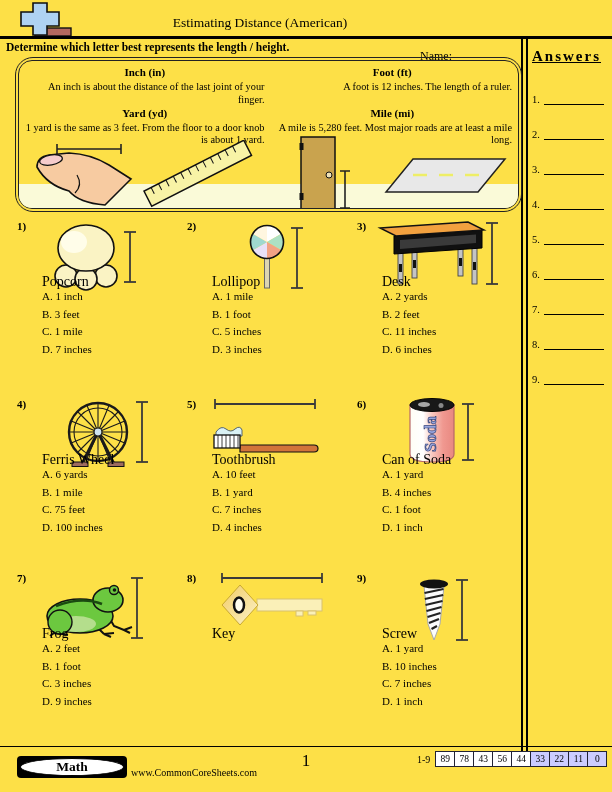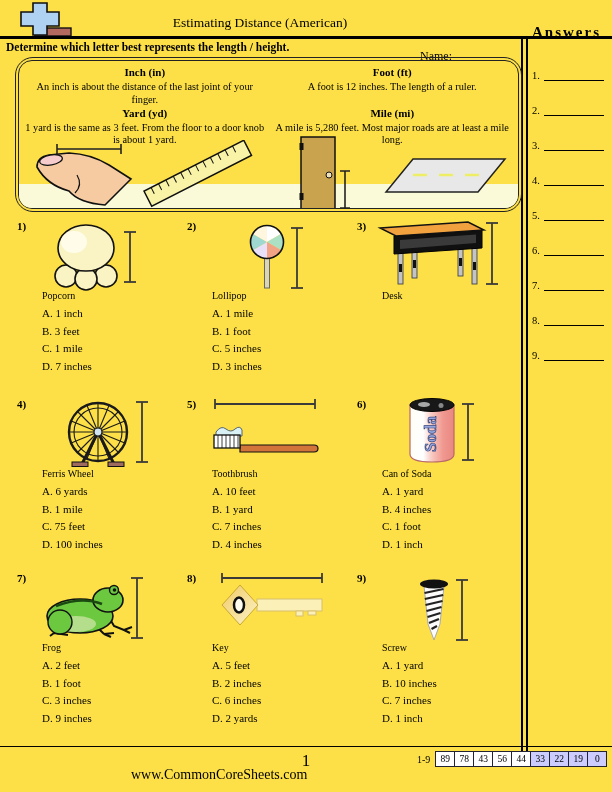--- a/index.html
+++ b/index.html
@@ -7,49 +7,49 @@
         font-family:"Liberation Serif", serif;color:#000;overflow:hidden;}
   
   .logo{position:absolute;left:13px;top:2px;}
   .title{position:absolute;left:80px;top:15px;width:360px;text-align:center;font-size:13.5px;}
   .name-label{position:absolute;left:420px;top:17px;font-size:12px;margin-top:32px;}
   .rule{position:absolute;left:0;top:36px;width:612px;height:2.5px;background:#000;}
   .instruction{position:absolute;left:6px;top:41px;font-size:11.5px;font-weight:bold;}
   
   .vline{position:absolute;top:36px;height:722px;width:2px;background:#000;}
   .vl1{left:521px;} .vl2{left:526px;}
-  .answers-panel{position:absolute;left:530px;top:24px;width:78px;}
+  .answers-panel{position:absolute;left:530px;top:48px;width:78px;}
   .answers-title{font-size:15px;font-weight:bold;text-decoration:underline;letter-spacing:2px;margin:0 0 24px 2px;}
   .ans-item{display:flex;align-items:flex-end;height:16px;margin:0 4px 19px 2px;font-size:10.5px;}
   .ans-line{flex:1;border-bottom:1.2px solid #000;margin-left:4px;height:14px;}
   
   .infobox{position:absolute;left:15px;top:57px;width:505px;height:153px;
            border:1.5px solid #222;border-radius:18px;}
   .infobox-inner{position:absolute;left:2px;top:2px;right:2px;bottom:2px;
            border:1px solid #222;border-radius:14px;overflow:hidden;}
   .strip{position:absolute;left:0;right:0;bottom:0;height:24px;background:#fafad8;}
   .ref-grid{position:relative;display:grid;grid-template-columns:repeat(2,1fr);padding:5px 2px 0 2px;}
   .ref-col{padding:0 4px;text-align:center;}
   .ref-title{font-size:11px;font-weight:bold;margin-bottom:3px;}
-  .ref-text{font-size:10.3px;line-height:1.24;}
+  .ref-text{font-size:10.3px;line-height:1.24;text-align:right;}
   .ref-img{position:absolute;}
   
   .q-cell{position:absolute;width:168px;height:174px;}
   .q-num{position:absolute;left:3px;top:2px;font-size:11px;font-weight:bold;}
   .q-image{position:absolute;left:0;top:2px;}
-  .q-label{position:absolute;left:28px;top:72px;font-size:10px;}
-  .q-options{position:absolute;left:28px;top:89px;}
+  .q-label{position:absolute;left:28px;top:56px;font-size:14px;}
+  .q-options{position:absolute;left:28px;top:72px;}
   .q-option{font-size:11px;height:17.5px;}
   
   .footer-line{position:absolute;left:0;top:746px;width:612px;height:1px;background:#000;}
   .subject-bar{position:absolute;left:17px;top:756px;width:110px;height:22px;background:#000;border-radius:4px;}
   .subject-oval{position:absolute;left:3px;top:2px;right:3px;bottom:2px;background:#fff;
                 border:1.2px solid #000;border-radius:50%;text-align:center;
                 font-size:13.5px;font-weight:bold;line-height:16px;}
-  .website{position:absolute;left:131px;top:767px;font-size:14px;}
+  .website{position:absolute;left:131px;top:767px;font-size:10px;}
   .page-num{position:absolute;left:290px;top:751px;width:32px;text-align:center;font-size:17px;}
   .score-table{position:absolute;left:417px;top:751px;display:flex;align-items:center;}
   .score-label{font-size:10px;margin-right:5px;}
   .score-cells{display:flex;border:1.2px solid #223;}
   .score-cell{width:18px;height:14px;border-left:1px solid #223;font-size:9.5px;
               display:flex;align-items:center;justify-content:center;background:#fff;}
   .score-cell:first-child{border-left:none;}
   .score-cell.hl{background:#ccccff;text-align:right;}
 </style>
 </head>
@@ -242,20 +242,26 @@
           <rect x="119" y="42" width="3" height="8"></rect>
       </g>
       <polygon points="40,16 128,10 128,28 40,34" fill="#101010" stroke="#000" stroke-width="1"></polygon>
       <polygon points="46,20 122,14.5 122,23 46,29" fill="#3a3a3a"></polygon>
       <polygon points="26,8 114,2 130,10 42,16" fill="#f2a13f" stroke="#111" stroke-width="1.4"></polygon>
       <line x1="138" y1="3" x2="138" y2="64" stroke="#3a3a3a" stroke-width="1.8"></line>
       <line x1="132" y1="3" x2="144" y2="3" stroke="#3a3a3a" stroke-width="1.8"></line>
       <line x1="132" y1="64" x2="144" y2="64" stroke="#3a3a3a" stroke-width="1.8"></line>
     </svg>
     <div class="q-label">Desk</div>
+    <div class="q-options">
+      <div class="q-option">A. 2 yards</div>
+      <div class="q-option">B. 2 feet</div>
+      <div class="q-option">C. 11 inches</div>
+      <div class="q-option">D. 6 inches</div>
+    </div>
   </div>
 
   <div class="q-cell" style="left:14px;top:396px;">
     <span class="q-num">4)</span>
     <svg class="q-image" width="168" height="78" viewBox="0 0 168 78">
       <line x1="84" y1="34" x2="68" y2="66" stroke="#1a1a1a" stroke-width="3"></line>
       <line x1="84" y1="34" x2="100" y2="66" stroke="#1a1a1a" stroke-width="3"></line>
       <rect x="58" y="64" width="16" height="4.5" fill="#9e6b5e" stroke="#111" stroke-width="1"></rect>
       <rect x="94" y="64" width="16" height="4.5" fill="#9e6b5e" stroke="#111" stroke-width="1"></rect>
       <g stroke="#1a1a1a" stroke-width="1.1">
@@ -379,26 +385,20 @@
       <line x1="38" y1="6" x2="138" y2="6" stroke="#3a3a3a" stroke-width="1.8"></line>
       <line x1="38" y1="1" x2="38" y2="11" stroke="#3a3a3a" stroke-width="1.8"></line>
       <line x1="138" y1="1" x2="138" y2="11" stroke="#3a3a3a" stroke-width="1.8"></line>
       <rect x="73" y="27" width="65" height="12" fill="#faf0b8" stroke="#d8c070" stroke-width="1"></rect>
       <rect x="112" y="39" width="7" height="5" fill="#faf0b8" stroke="#d8c070" stroke-width="1"></rect>
       <rect x="124" y="39" width="8" height="4" fill="#faf0b8" stroke="#d8c070" stroke-width="1"></rect>
       <polygon points="56,13 74,33 56,53 38,33" fill="url(#keygrad)" stroke="#c8a830" stroke-width="1"></polygon>
       <ellipse cx="55" cy="33" rx="5" ry="7.5" fill="#fffdf0" stroke="#111" stroke-width="2.5"></ellipse>
     </svg>
     <div class="q-label">Key</div>
-    <div class="q-options">
-      <div class="q-option">A. 5 feet</div>
-      <div class="q-option">B. 2 inches</div>
-      <div class="q-option">C. 6 inches</div>
-      <div class="q-option">D. 2 yards</div>
-    </div>
   </div>
 
   <div class="q-cell" style="left:354px;top:570px;">
     <span class="q-num">9)</span>
     <svg class="q-image" width="168" height="78" viewBox="0 0 168 78">
       <polygon points="70,14 90,14 86,52 80,68 74,52" fill="#fcfcfc" stroke="#aaa" stroke-width="1"></polygon>
       <g stroke="#222" stroke-width="2.2">
         <line x1="70.5" y1="21" x2="89.5" y2="17"></line>
         <line x1="70.8" y1="27" x2="89.2" y2="23"></line>
         <line x1="71.5" y1="33" x2="88.5" y2="29"></line>
@@ -415,30 +415,33 @@
     <div class="q-label">Screw</div>
     <div class="q-options">
       <div class="q-option">A. 1 yard</div>
       <div class="q-option">B. 10 inches</div>
       <div class="q-option">C. 7 inches</div>
       <div class="q-option">D. 1 inch</div>
     </div>
   </div>
 
   <div class="footer-line"></div>
+  <div class="subject-bar">
+    <div class="subject-oval">Math</div>
+  </div>
   <div class="website">www.CommonCoreSheets.com</div>
   <div class="page-num">1</div>
   <div class="score-table">
     <span class="score-label">1-9</span>
     <span class="score-cells">
       <span class="score-cell">89</span>
       <span class="score-cell">78</span>
       <span class="score-cell">43</span>
       <span class="score-cell">56</span>
       <span class="score-cell">44</span>
       <span class="score-cell hl">33</span>
       <span class="score-cell hl">22</span>
-      <span class="score-cell hl">19</span>
+      <span class="score-cell hl">11</span>
       <span class="score-cell hl">0</span>
     </span>
   </div>
 
 </div>
 
 </body></html>

